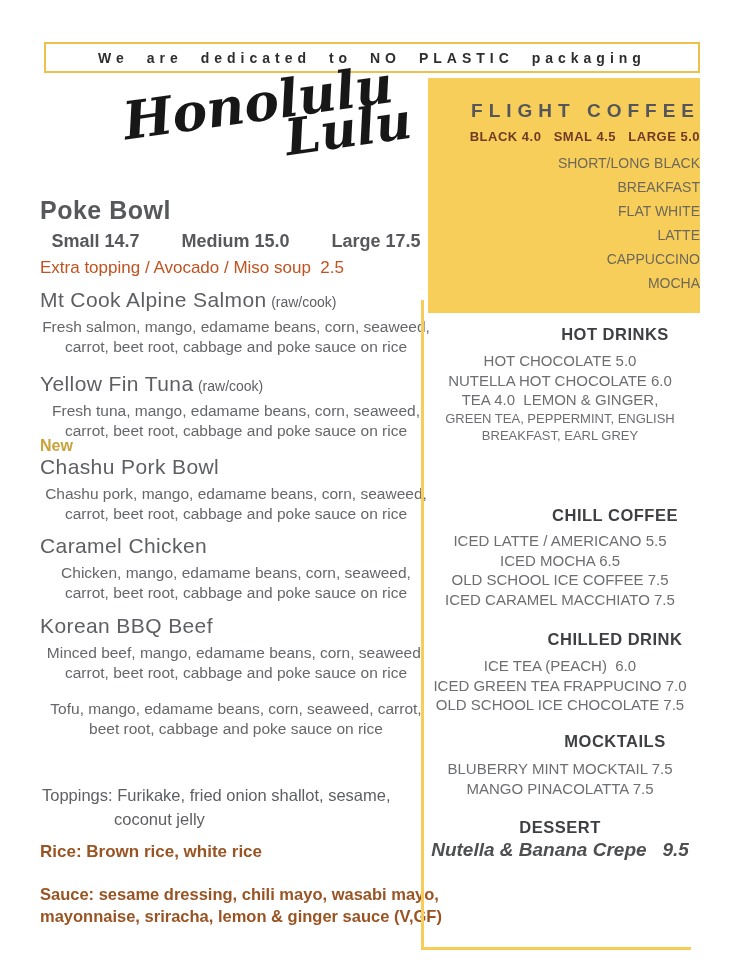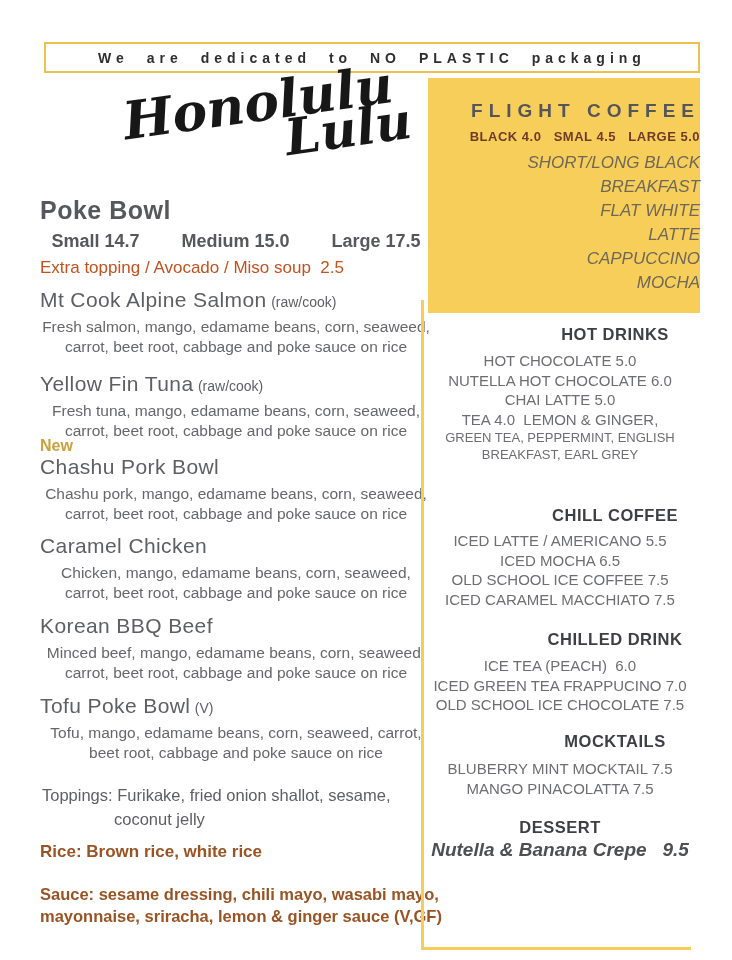--- a/index.html
+++ b/index.html
@@ -48,21 +48,21 @@
   .sauce { position:absolute; left:40px; top:883px; font-size:16.5px; font-weight:bold;
     color:#9a5424; line-height:1.35; }
 
   
   .flight-box { position:absolute; left:428px; top:78px; width:272px; height:235px;
     background:#f8ce5b; text-align:right; }
   .flight-title { margin-top:22px; font-size:19px; font-weight:bold; letter-spacing:6px; color:#55565a; }
   .flight-prices { margin-top:7px; font-size:13px; font-weight:bold; letter-spacing:0.5px;
     color:#6f3b27; white-space:pre; }
   .flight-items { margin-top:7px; }
-  .flight-item { font-size:17px; color:#6e6858; line-height:24px;font-style:italic; }
+  .flight-item { font-size:14px; color:#6e6858; line-height:24px; }
 
   
   .vline { position:absolute; left:421px; top:300px; width:3px; height:649px; background:#f7cd58; }
   .hline { position:absolute; left:421px; top:947px; width:270px; height:3px; background:#f7cd58; }
 
   
   .rsec { position:absolute; left:420px; width:280px; text-align:center; }
   .sec-title { font-size:16.5px; font-weight:bold; color:#3e3f42; letter-spacing:0.5px; }
   .shift { transform:translateX(55px); }
   .sec-items { position:absolute; left:420px; width:280px; text-align:center; }
@@ -133,24 +133,20 @@
   </div>
 
   <div class="menu-item mi-5">
     <div>
       <span class="item-name">Korean BBQ Beef</span>
     </div>
     <div class="item-desc">Minced beef, mango, edamame beans, corn, seaweed, carrot, beet root, cabbage and poke sauce on rice</div>
   </div>
 
   <div class="menu-item mi-6">
-    <div>
-      <span class="item-name">Tofu Poke Bowl</span>
-      <span class="item-suffix">(V)</span>
-    </div>
     <div class="item-desc">Tofu, mango, edamame beans, corn, seaweed, carrot, beet root, cabbage and poke sauce on rice</div>
   </div>
 
   <div class="toppings">
     <div>Toppings: Furikake, fried onion shallot, sesame,</div>
     <div class="toppings-line2">coconut jelly</div>
   </div>
 
   <div class="rice">Rice: Brown rice, white rice</div>
 
@@ -174,21 +170,20 @@
 
   <div class="vline"></div>
   <div class="hline"></div>
 
   <div class="rsec t-hot">
     <span class="sec-title shift" style="display:inline-block">HOT DRINKS</span>
   </div>
   <div class="sec-items i-hot">
     <div class="sec-item">HOT CHOCOLATE 5.0</div>
     <div class="sec-item">NUTELLA HOT CHOCOLATE 6.0</div>
-    <div class="sec-item">CHAI LATTE 5.0</div>
     <div class="sec-item">TEA 4.0  LEMON &amp; GINGER,</div>
     <div class="sec-note">GREEN TEA, PEPPERMINT, ENGLISH</div>
     <div class="sec-note">BREAKFAST, EARL GREY</div>
   </div>
 
   <div class="rsec t-chillc">
     <span class="sec-title shift" style="display:inline-block">CHILL COFFEE</span>
   </div>
   <div class="sec-items i-chillc">
     <div class="sec-item">ICED LATTE / AMERICANO 5.5</div>

